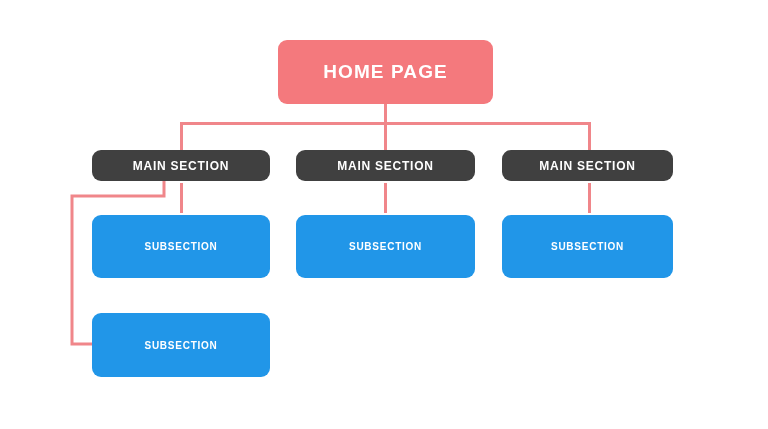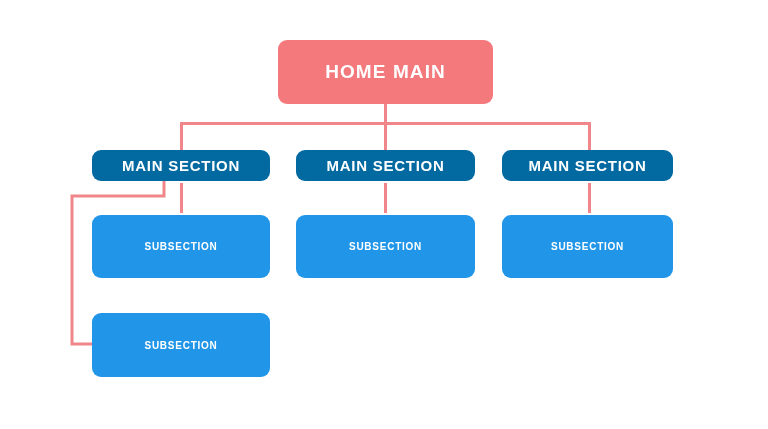--- a/index.html
+++ b/index.html
@@ -35,22 +35,22 @@
   }
 
   .node-home {
     background: #F4797D;
     font-size: 19px;
     font-weight: bold;
     letter-spacing: 1.1px;
   }
 
   .node-main {
-    background: #0369a1;
-    font-size: 15px;
+    background: #404040;
+    font-size: 12px;
     font-weight: bold;
     letter-spacing: 0.75px;
   }
 
   .node-sub {
     background: #2196E8;
     font-size: 10px;
     font-weight: bold;
     letter-spacing: 0.75px;
   }
@@ -88,21 +88,21 @@
 
   <div class="conn conn-v" style="left:180px; top:183px; height:30px;"></div>
   <div class="conn conn-v" style="left:383.5px; top:183px; height:30px;"></div>
   <div class="conn conn-v" style="left:588px; top:183px; height:30px;"></div>
 
   <svg id="branch-layer" viewBox="0 0 768 429">
     <path d="M 164 181 L 164 196 L 72 196 L 72 344 L 92 344" fill="none" stroke="#F0868A" stroke-width="3" stroke-linecap="butt" stroke-linejoin="miter"></path>
   </svg>
 
   <div class="node node-home" style="left:278px; top:40px; width:215px; height:64px;">
-    <span>HOME MAIN</span>
+    <span>HOME PAGE</span>
   </div>
 
   <div class="node node-main" style="left:92px; top:150px; width:178px; height:31px;">
     <span>MAIN SECTION</span>
   </div>
 
   <div class="node node-main" style="left:296px; top:150px; width:179px; height:31px;">
     <span>MAIN SECTION</span>
   </div>
 

